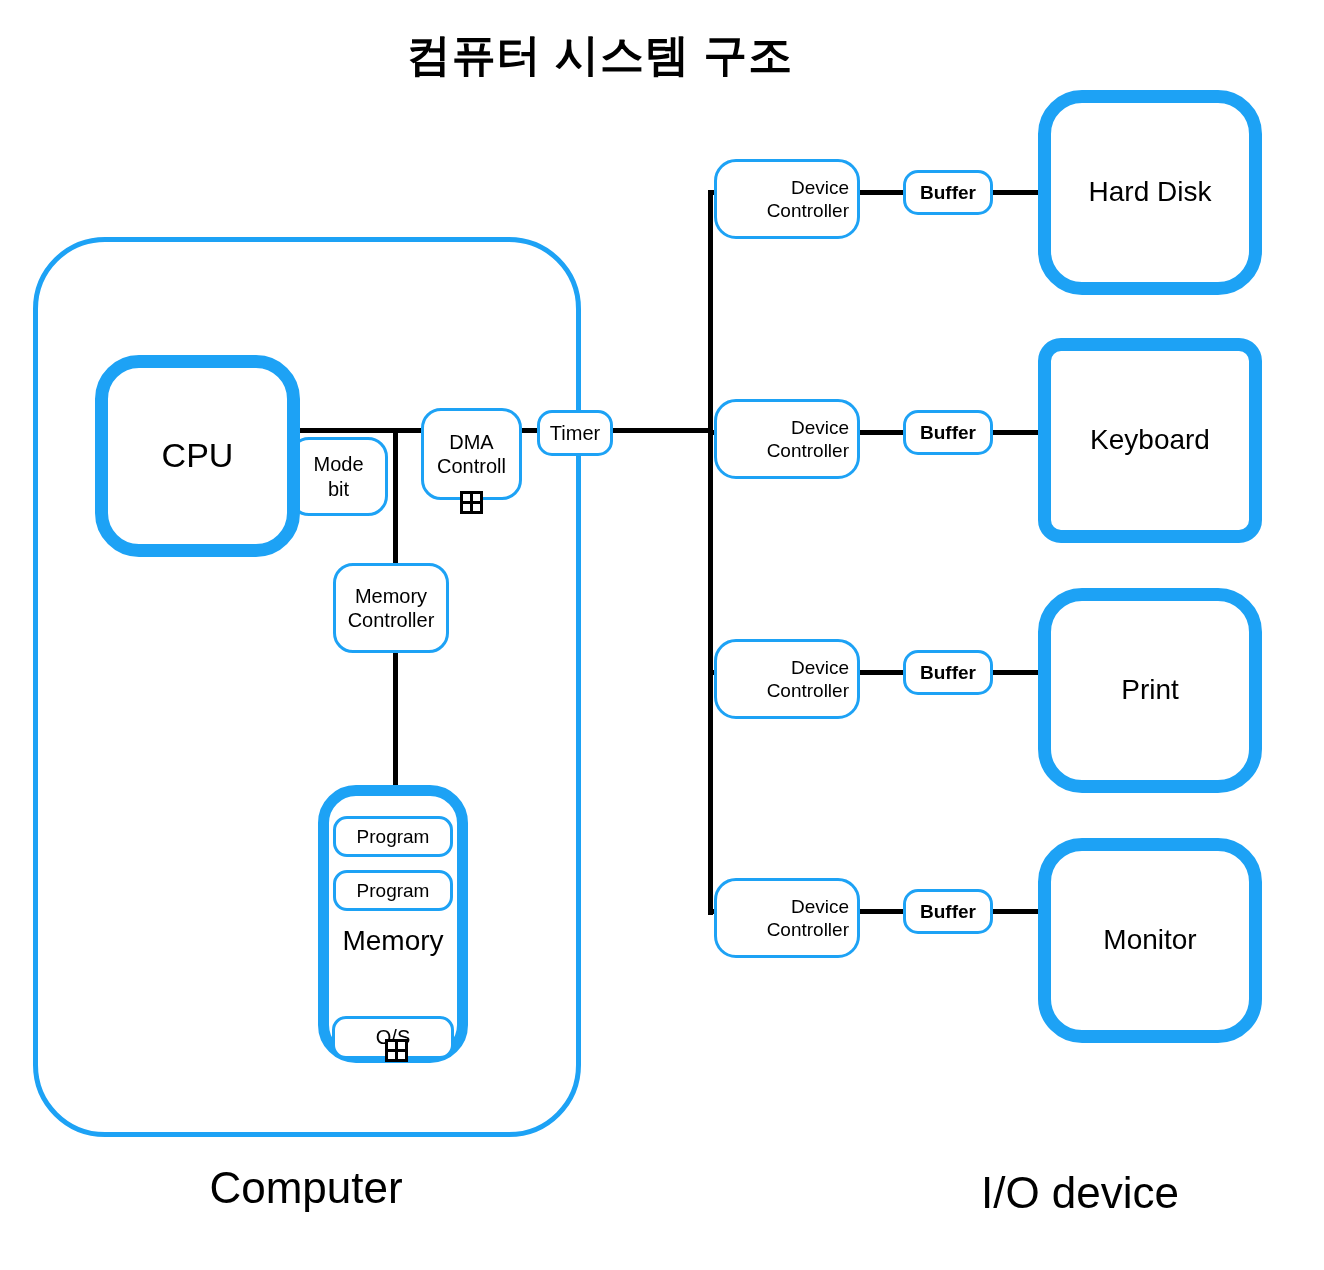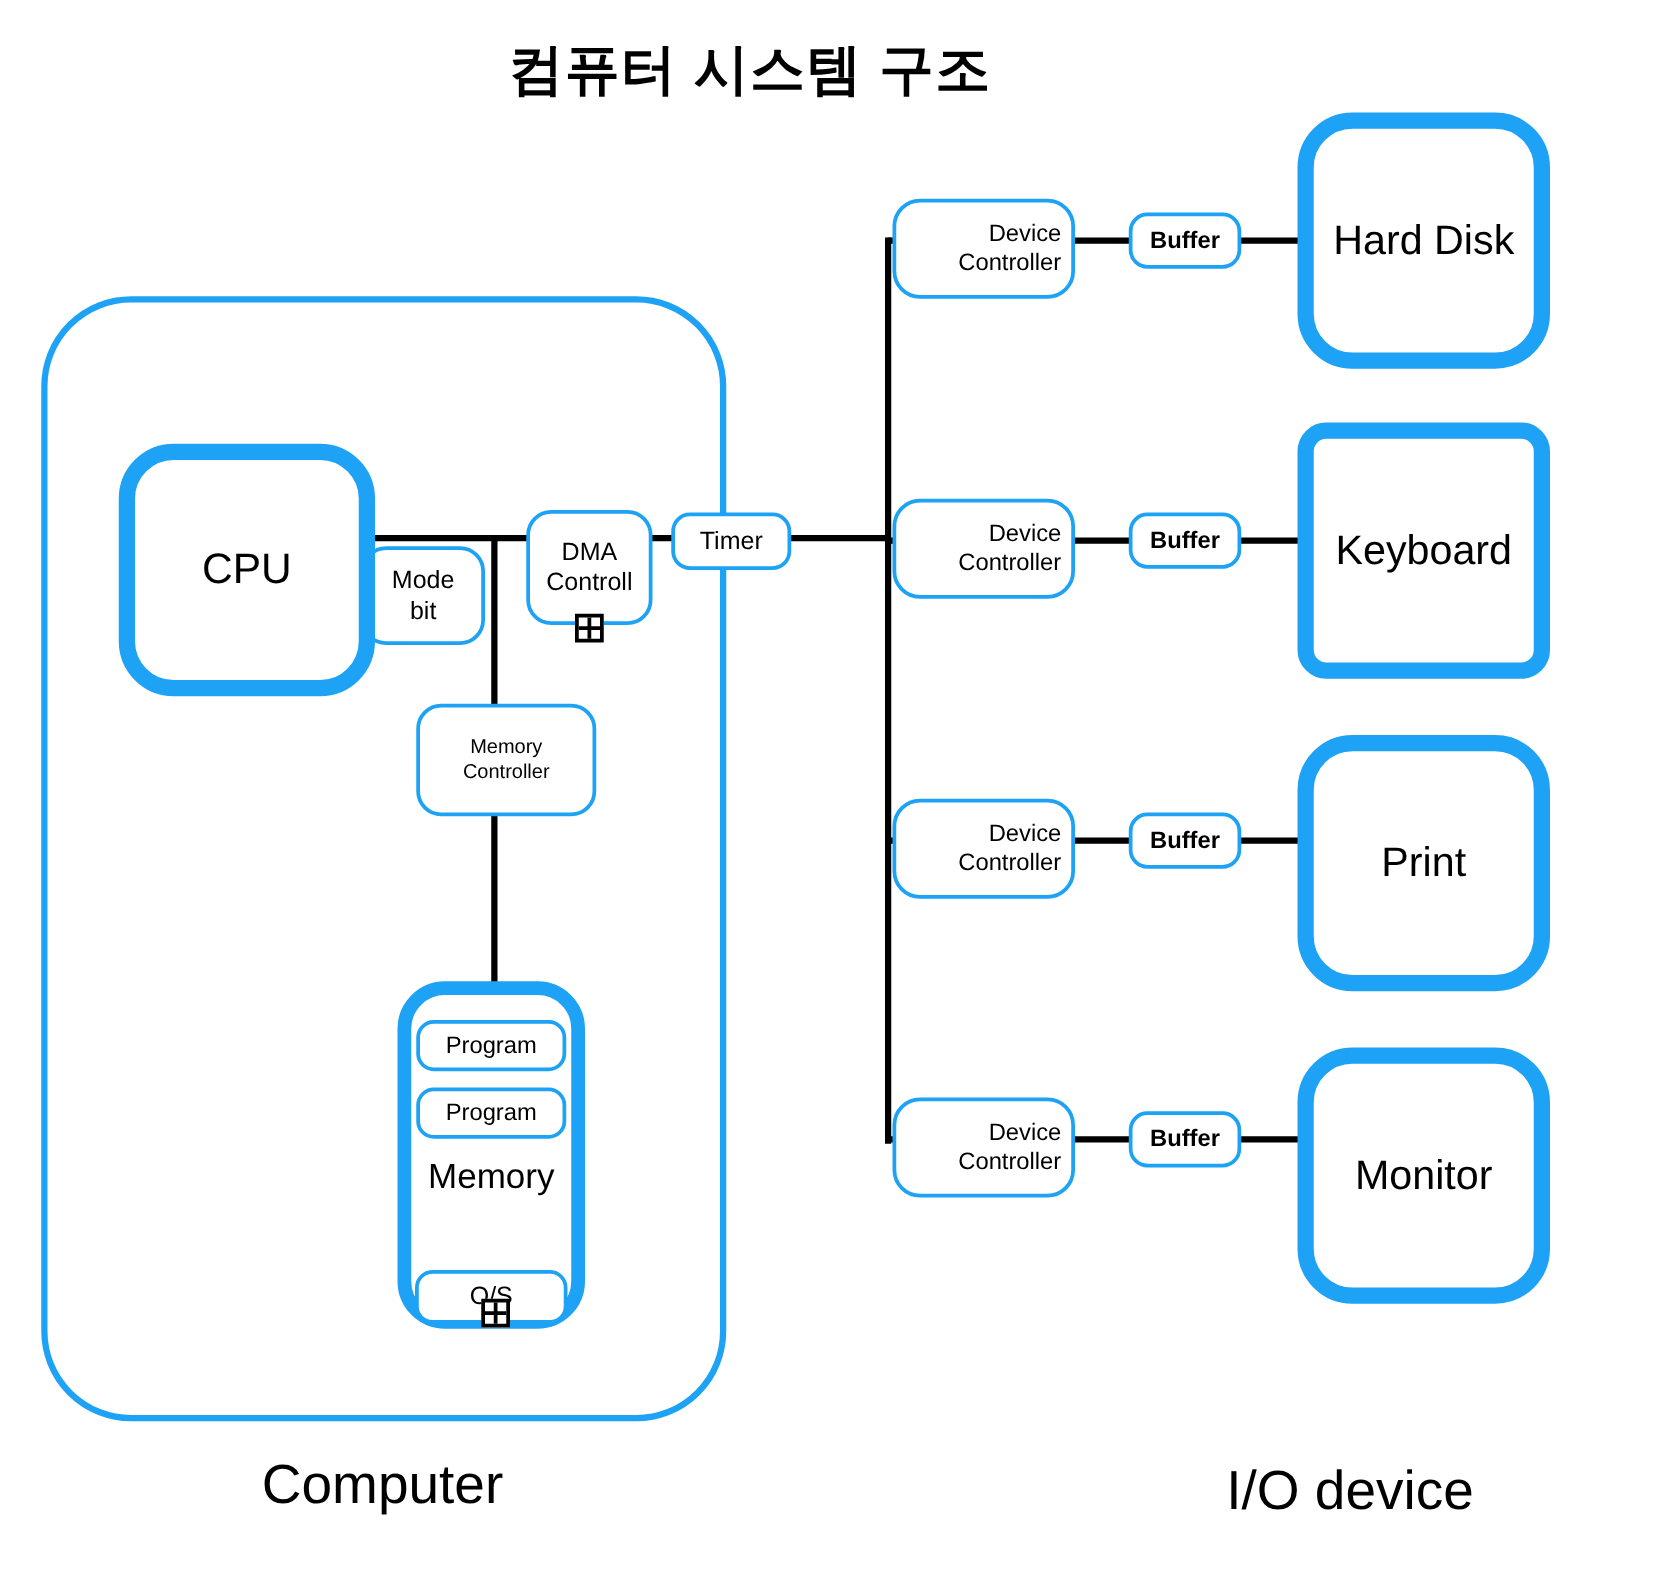--- a/index.html
+++ b/index.html
@@ -46,22 +46,22 @@
   }
   .thin{border:3px solid var(--accent);}
   .thick{border:13px solid var(--accent);}
   .container-box{
     position:absolute;left:33px;top:237px;width:548px;height:900px;
     border:5px solid var(--accent);border-radius:72px;background:transparent;
   }
   .cpu-box{left:95px;top:355px;width:205px;height:202px;border-radius:44px;font-size:34px;}
   .modebit-box{left:289px;top:437px;width:99px;height:79px;border-radius:20px;font-size:20px;padding:0 16px;}
   .dma-box{left:421px;top:408px;width:101px;height:92px;border-radius:20px;font-size:20px;padding:0 6px;}
-  .timer-box{left:537px;top:410px;width:96px;height:46px;border-radius:15px;font-size:20px;}
-  .memctrl-box{left:333px;top:563px;width:144px;height:90px;border-radius:20px;font-size:16px;padding:0 8px;}
+  .timer-box{left:537px;top:410px;width:76px;height:46px;border-radius:15px;font-size:20px;}
+  .memctrl-box{left:333px;top:563px;width:116px;height:90px;border-radius:20px;font-size:20px;padding:0 8px;}
   .memory-box{
     left:318px;top:785px;width:150px;height:278px;border:11px solid var(--accent);
     border-radius:38px;display:block;
   }
   .program-box{
     position:absolute;left:0;right:0;margin:0 auto;width:120px;height:41px;
     border:3px solid var(--accent);border-radius:14px;background:var(--background);
     display:flex;align-items:center;justify-content:center;font-size:19px;
   }
   .program-1{top:20px;}
@@ -78,21 +78,21 @@
   .devctrl-box{left:714px;width:146px;height:80px;border-radius:22px;font-size:19px;padding:11px 8px;text-align:right;}
   .devctrl-box.r1{top:159px;}
   .devctrl-box.r2{top:399px;}
   .devctrl-box.r3{top:639px;}
   .devctrl-box.r4{top:878px;}
   .buffer-box{left:903px;width:90px;height:45px;border-radius:15px;font-size:19px;font-weight:bold;}
   .buffer-box.r1{top:170px;}
   .buffer-box.r2{top:410px;}
   .buffer-box.r3{top:650px;}
   .buffer-box.r4{top:889px;}
-  .device-box{left:1038px;width:202px;height:205px;border-radius:44px;font-size:33px;}
+  .device-box{left:1038px;width:224px;height:205px;border-radius:44px;font-size:28px;}
   .device-box.r1{top:90px;}
   .device-box.r2{top:338px;border-radius:23px;}
   .device-box.r3{top:588px;}
   .device-box.r4{top:838px;}
   
   .plus-icon{
     position:absolute;width:23px;height:23px;border:3px solid #000;
     background:var(--background);display:block;
   }
   .plus-icon .ph{position:absolute;left:0;right:0;top:50%;height:3px;margin-top:-1.5px;background:#000;}

